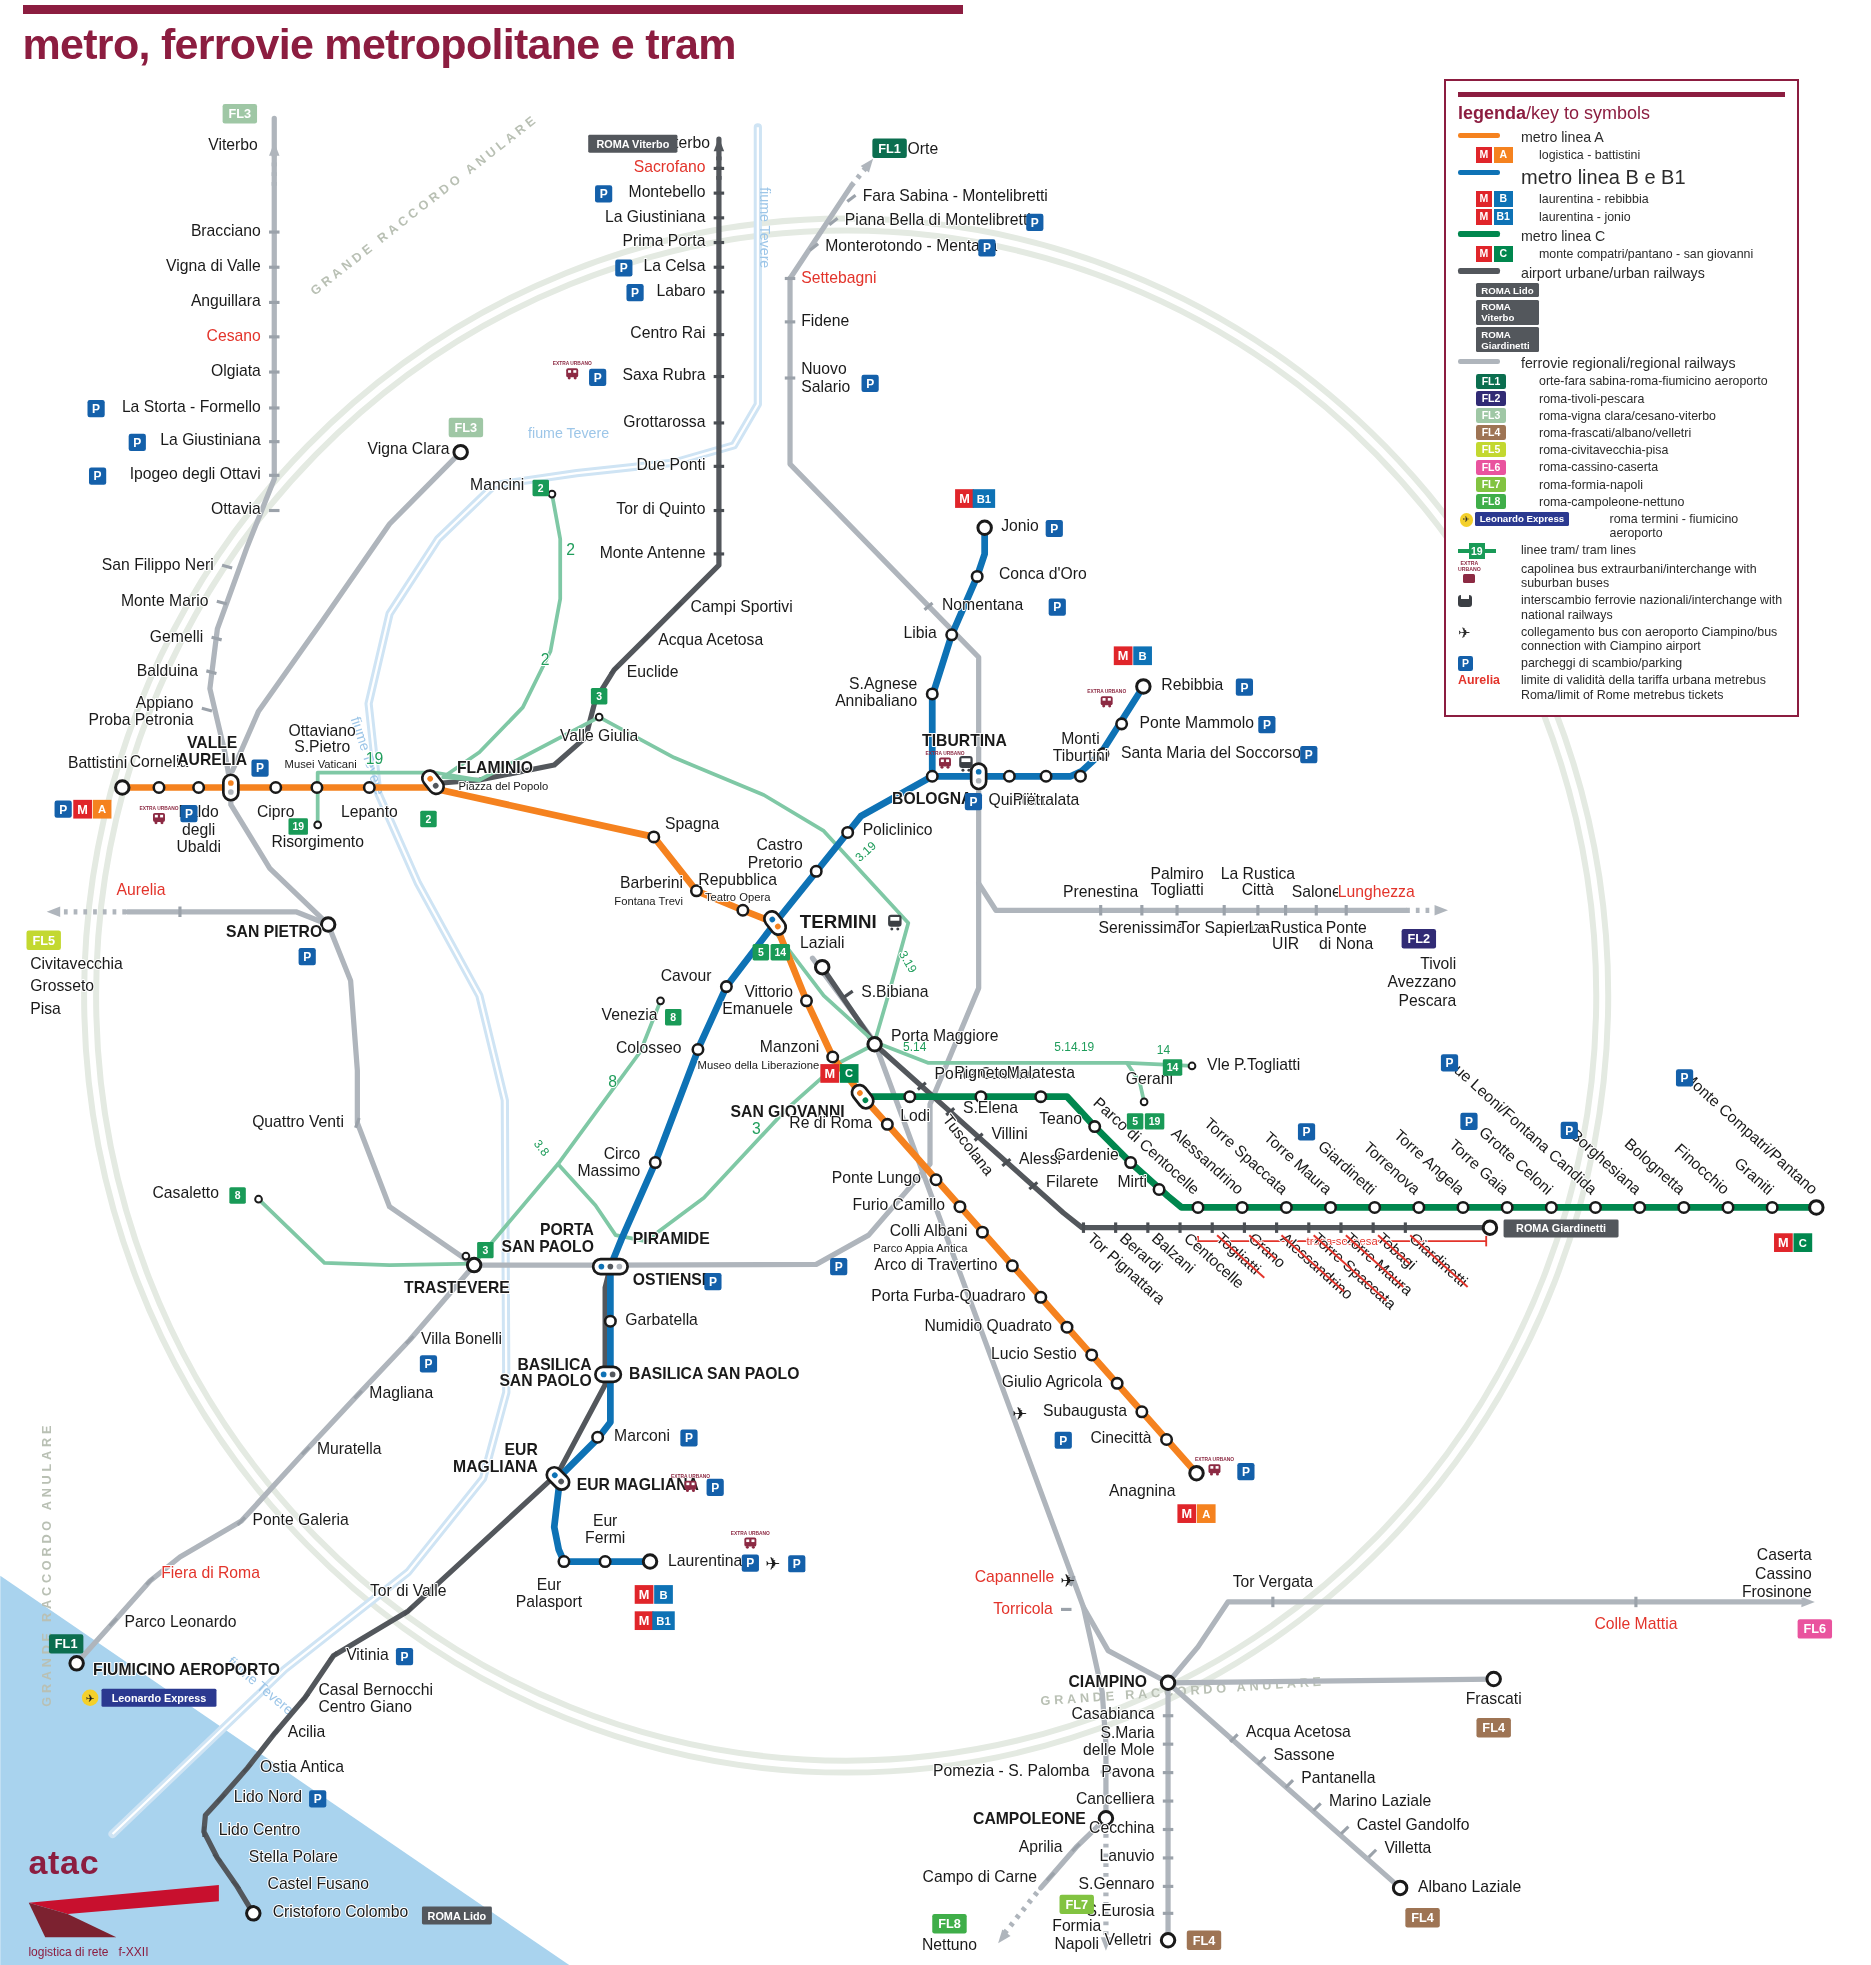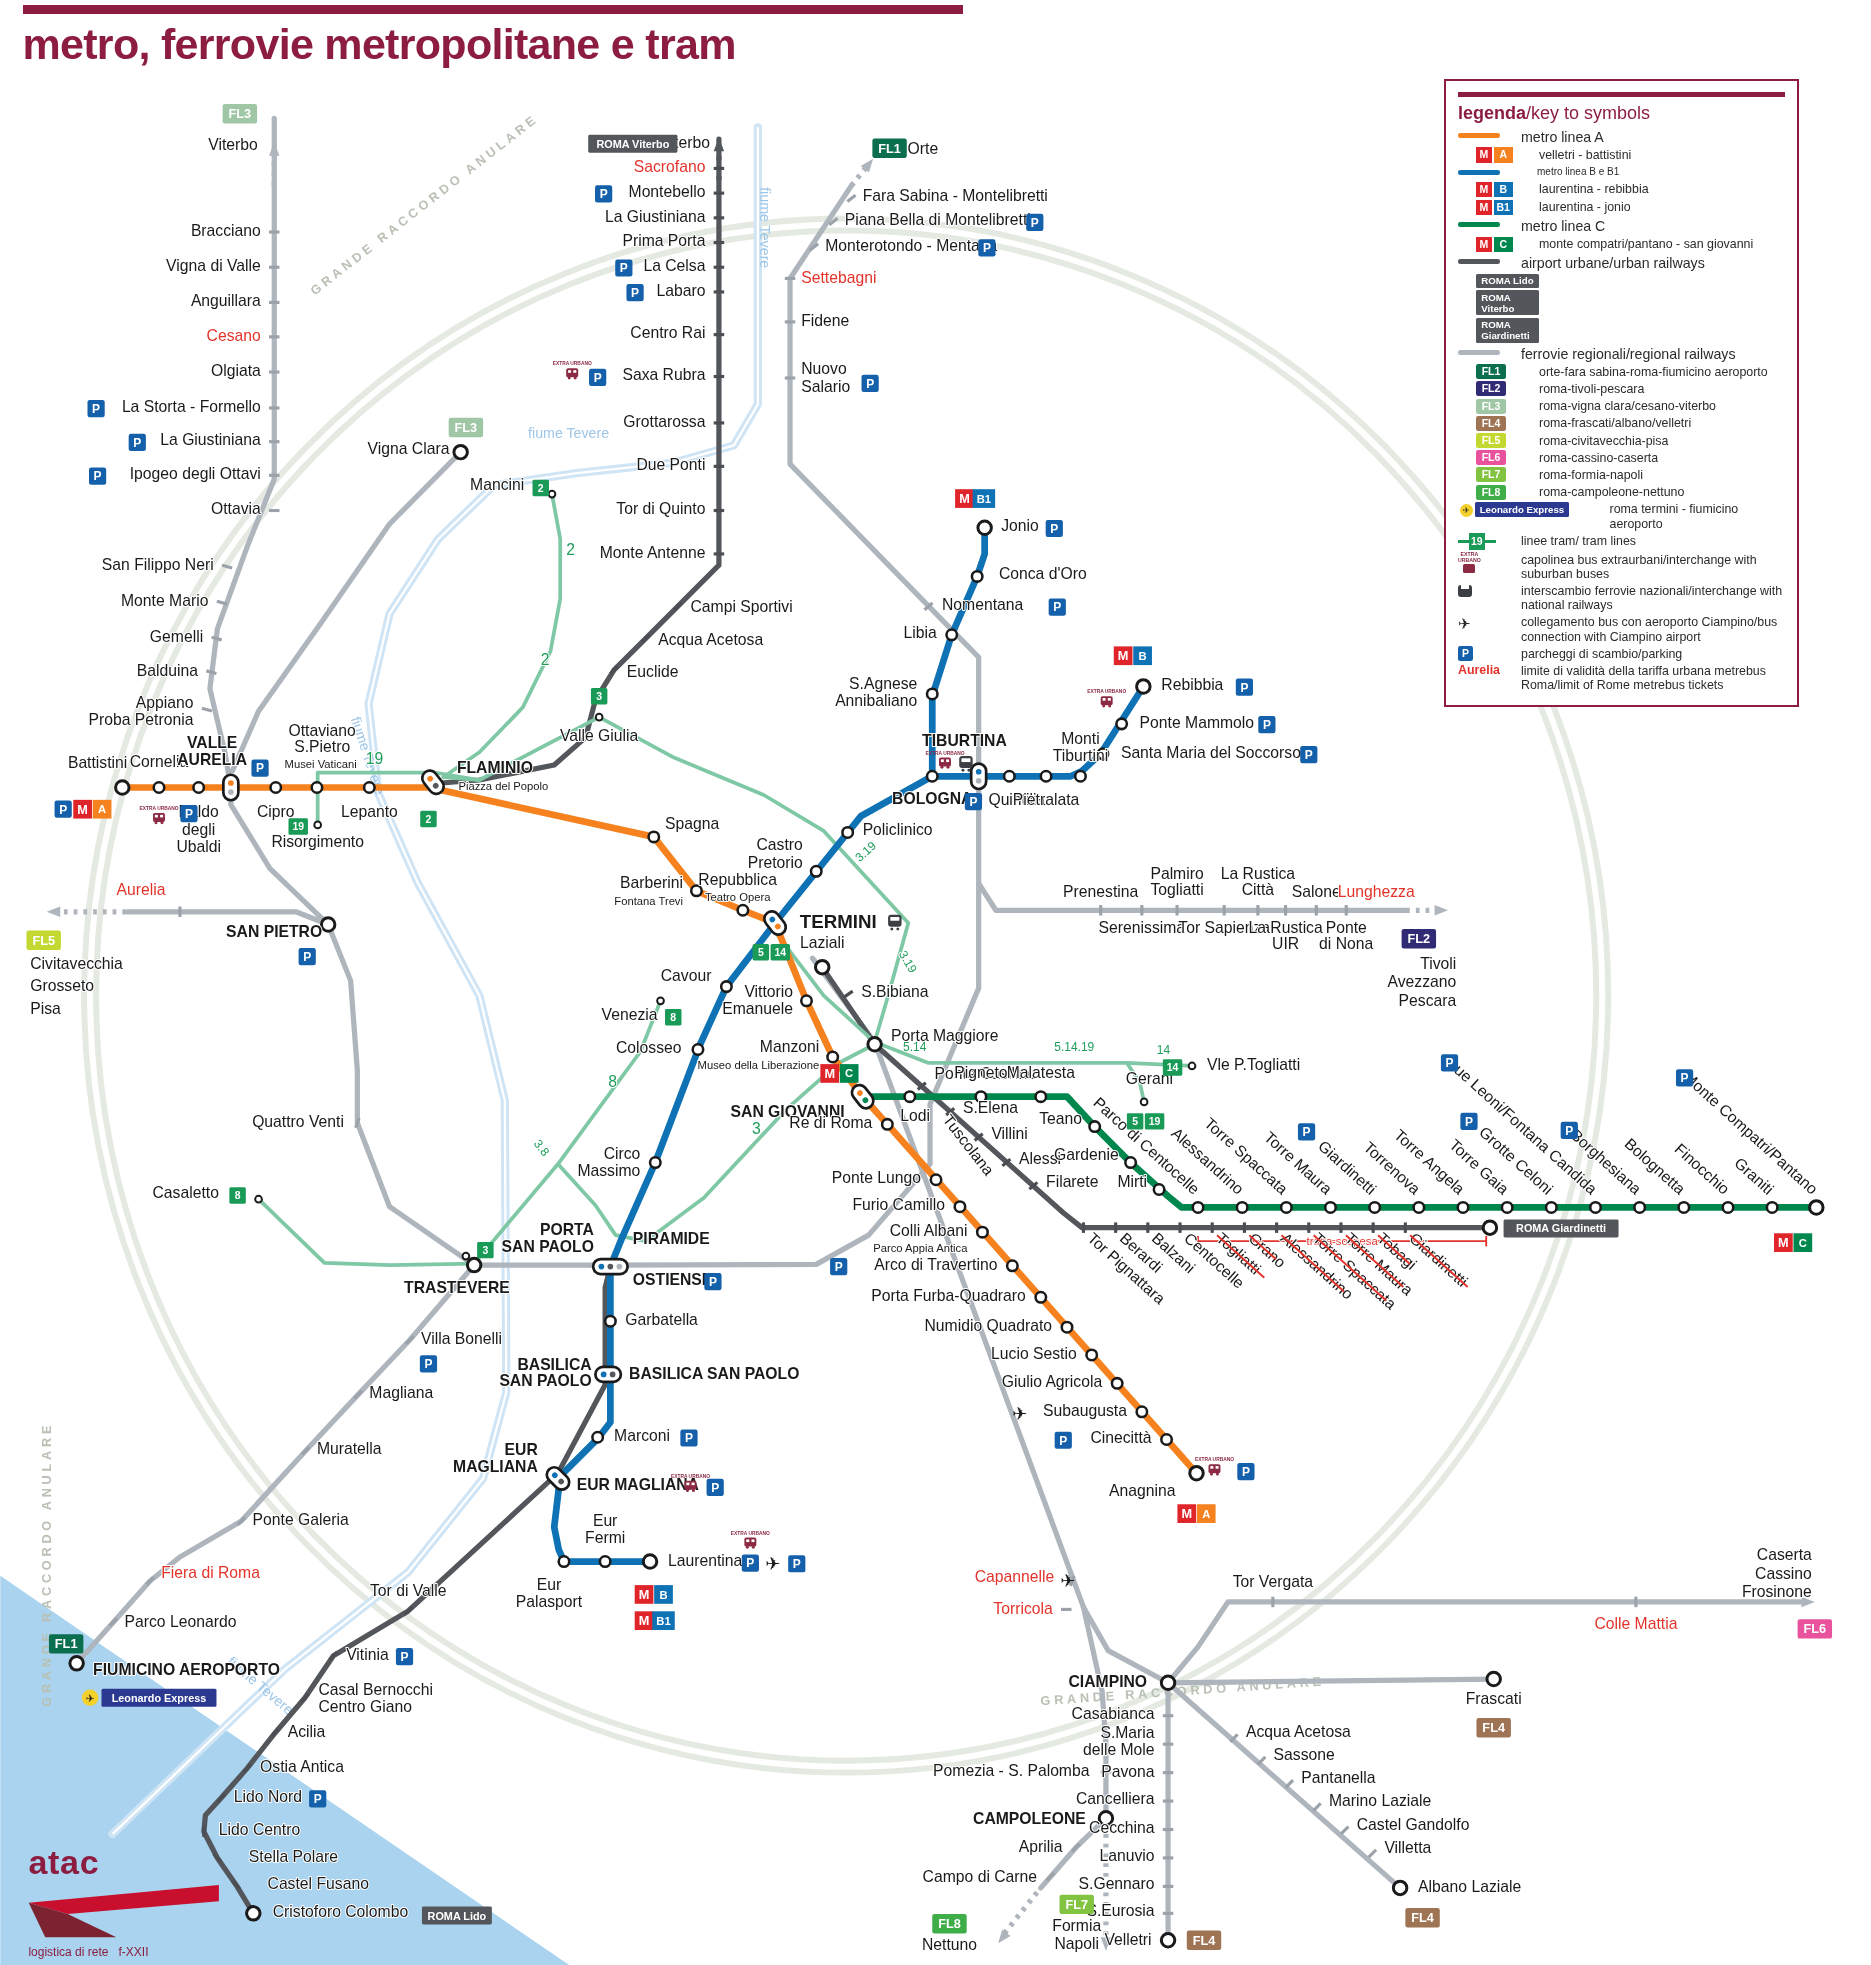--- a/index.html
+++ b/index.html
@@ -1510,27 +1510,27 @@
           <div class="ic">
             <div class="sw" style="background: rgb(245, 130, 31);"></div>
           </div>
           <div class="tx" style="font-size: 14.2px;">metro linea A</div>
         </div>
         <div class="lrow">
           <div class="ic" style="padding-left: 19.5px;">
             <div class="mb">M</div>
             <div class="lb" style="background: rgb(245, 130, 31);">A</div>
           </div>
-          <div class="tx">velletri - battistini</div>
+          <div class="tx">logistica - battistini</div>
         </div>
         <div class="lrow">
           <div class="ic">
             <div class="sw" style="background: rgb(14, 114, 181);"></div>
           </div>
-          <div class="tx" style="font-size: 10px; margin-left: 16px;">metro linea B e B1</div>
+          <div class="tx" style="font-size: 20px;">metro linea B e B1</div>
         </div>
         <div class="lrow">
           <div class="ic" style="padding-left: 19.5px;">
             <div class="mb">M</div>
             <div class="lb" style="background: rgb(14, 114, 181);">B</div>
           </div>
           <div class="tx">laurentina - rebibbia</div>
         </div>
         <div class="lrow">
           <div class="ic" style="padding-left: 19.5px;">

